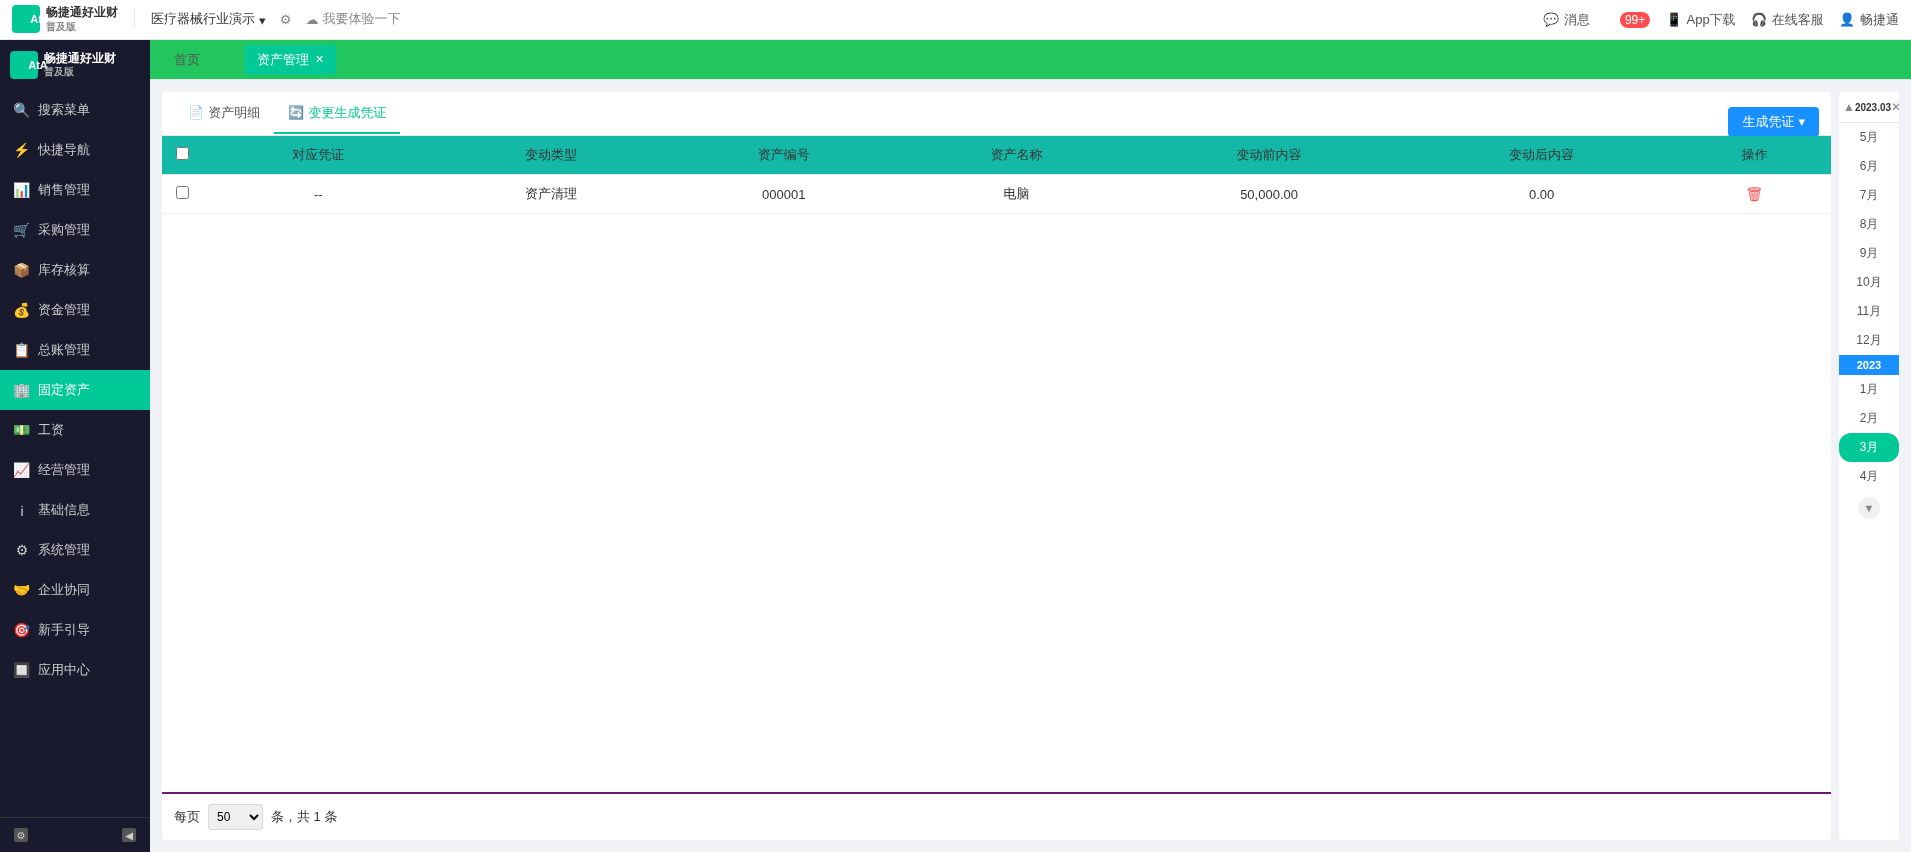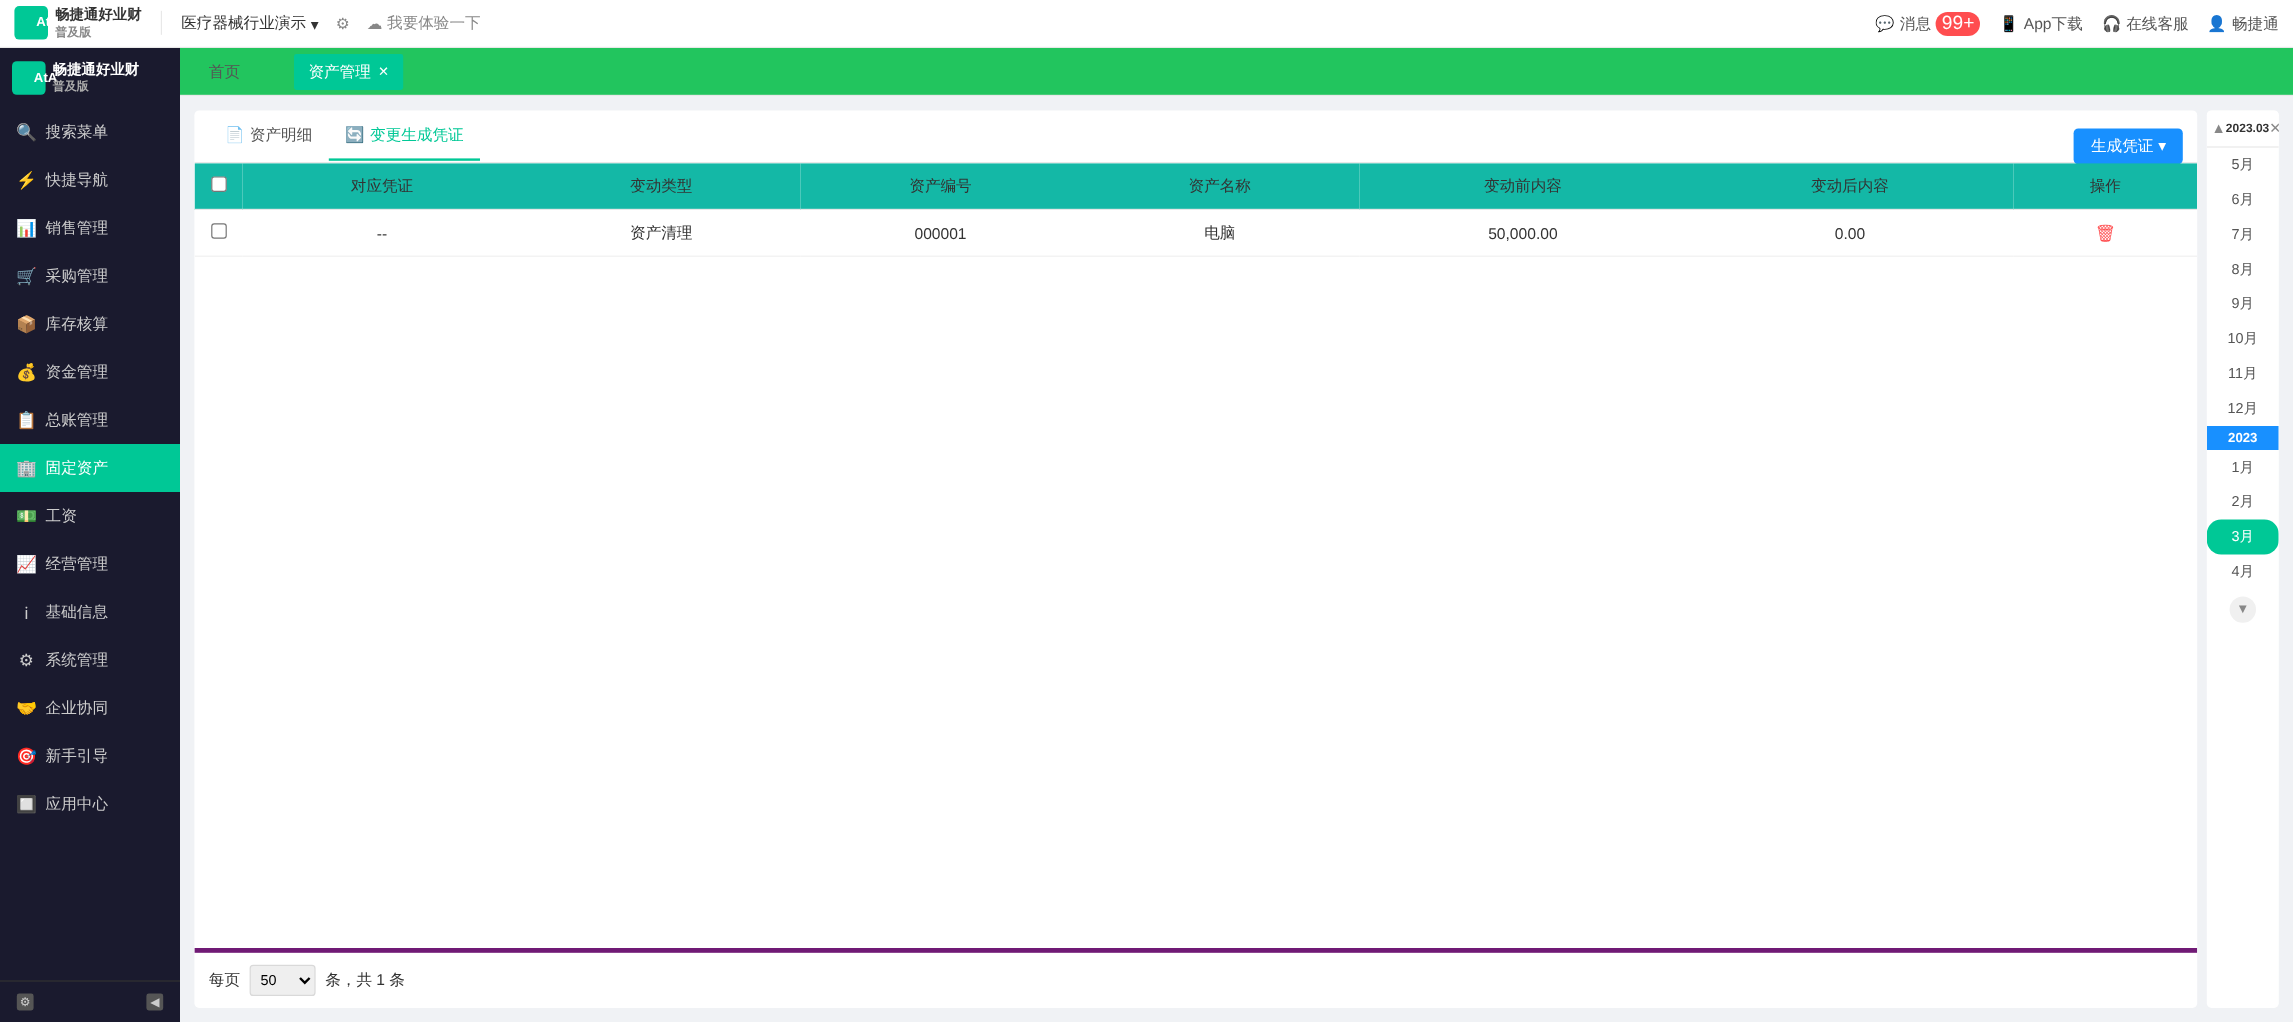--- a/index.html
+++ b/index.html
@@ -12,21 +12,21 @@
       justify-content: space-between;
     }
     .top-header-left { display: flex; align-items: center; gap: 8px; }
     .company-selector {
       display: flex; align-items: flex-end; gap: 4px; color: #333; font-size: 13px; cursor: pointer;
     }
     .gear-btn { width: 24px; height: 24px; display: flex; align-items: center; justify-content: center; cursor: pointer; color: #888; }
     .experience-btn { display: flex; align-items: center; gap: 4px; color: #888; font-size: 13px; cursor: pointer; }
     .top-header-right { display: flex; align-items: center; gap: 16px; }
     .header-action { display: flex; align-items: center; gap: 4px; color: #555; font-size: 13px; cursor: pointer; }
-    .badge { background: #ff4d4f; color: #fff; border-radius: 10px; font-size: 16px; padding: 1px 5px; }
+    .badge { background: #ff4d4f; color: #fff; border-radius: 10px; font-size: 12px; padding: 1px 5px; margin-left: 26px; }
 
     
     .main-layout { display: flex; flex: 1; overflow: hidden; }
 
     
     .sidebar {
       width: 150px; background: #1a1a2e; flex-shrink: 0; display: flex; flex-direction: column;
       overflow: hidden;
     }
     .sidebar-logo {
@@ -95,21 +95,21 @@
     }
     td {
       padding: 10px 12px; text-align: center; font-size: 13px; color: #333;
       border-bottom: 1px solid #f0f0f0;
     }
     .checkbox-cell { width: 40px; }
     .delete-icon { color: #ff4d4f; cursor: pointer; font-size: 14px; }
 
     
     .pagination {
-      padding: 10px 12px; border-top: 4px solid #701a75; display: flex; align-items: center;
+      padding: 10px 12px; border-top: 2px solid #701a75; display: flex; align-items: center;
       gap: 8px; font-size: 13px; color: #333;
     }
     .page-size-select {
       width: 55px; height: 26px; border: 1px solid #d9d9d9; border-radius: 3px;
       font-size: 12px; padding: 0 4px;
     }
 
     
     .right-panel {
       width: 60px; background: #fff; border-radius: 4px; display: flex; flex-direction: column;

